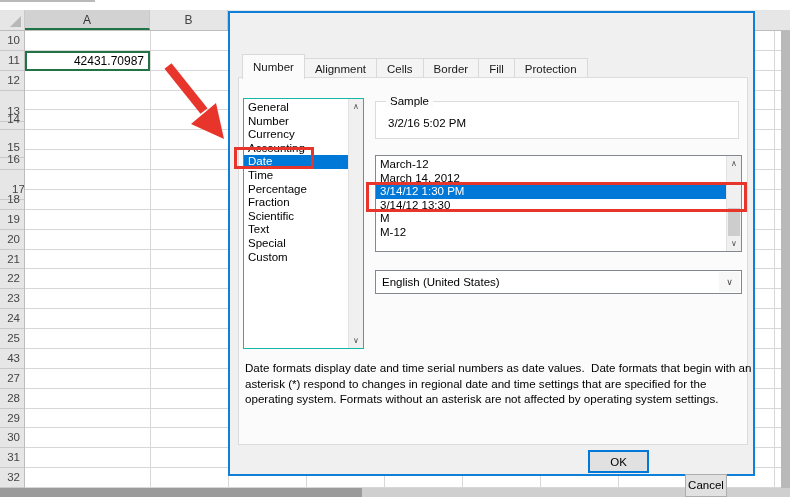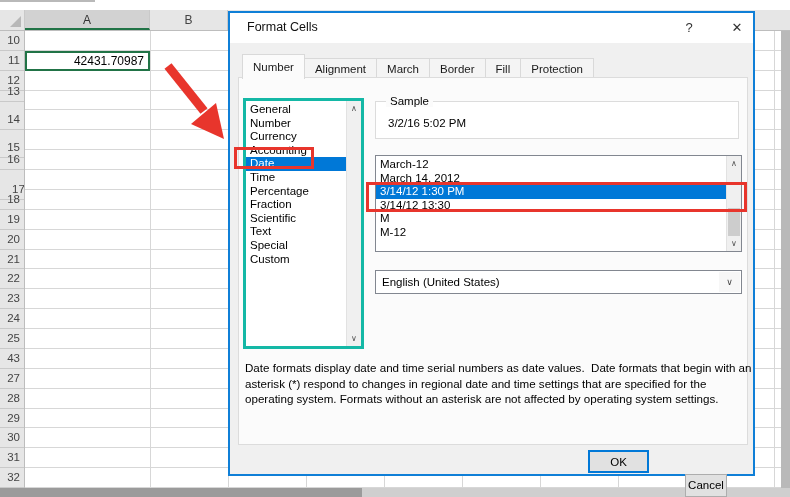--- a/index.html
+++ b/index.html
@@ -56,21 +56,21 @@
   .tab:first-child { border-left:1px solid #d9d9d9; }
   .tab.active { background:#fbfbfb; border-bottom:none; top:0; padding-top:6px;
     padding-bottom:6px; z-index:5; border-left:1px solid #d9d9d9; }
   #pane { left:8px; top:64px; width:510px; height:368px; background:#fbfbfb;
     border:1px solid #dcdcdc; z-index:1; }
 
   .field-label { position:absolute; font-size:11.5px; color:#000; }
   .u { text-decoration:underline; }
 
   #cat-list { left:13px; top:85px; width:121px; height:251px; background:#fff;
-    border:3px solid #14b8a6; z-index:2; }
+    border:1px solid #14b8a6; z-index:2; }
   .listbox-items { position:absolute; left:0; top:2px; right:15px; }
   .li { font-size:11.5px; line-height:13.6px; padding-left:4px; color:#000;
     white-space:nowrap; }
   .li.sel { background:var(--accent); color:#fff; }
   .sbar { position:absolute; top:0; right:0; width:15px; height:100%;
     background:#f0f0f0; border-left:1px solid #e2e2e2; }
   .sarrow { position:absolute; left:0; width:14px; height:15px; text-align:center;
     font-size:8px; line-height:15px; color:#505050; }
   .sarrow.up { top:0; } .sarrow.dn { bottom:0; }
   .sthumb { position:absolute; left:1px; width:12px; background:#cdcdcd; }
@@ -108,21 +108,21 @@
   <div class="abs" id="col-header-row">
     <div id="select-all"></div>
   <div class="col-h sel" style="left: 25px; width: 125px;">A</div>
       <div class="col-h" style="left: 150px; width: 78px;">B</div>
     </div>
 
   <div class="abs" id="row-headers">
       <div class="row-h" style="top: 0px; height: 19.87px; line-height: 19.87px;">10</div>
       <div class="row-h" style="top: 19.87px; height: 19.87px; line-height: 19.87px;">11</div>
       <div class="row-h" style="top: 39.74px; height: 19.87px; line-height: 19.87px;">12</div>
-      <div class="row-h" style="top: 51px; height: 19.87px; line-height: 19.87px;">13</div>
+      <div class="row-h" style="top: 71px; height: 19.87px; line-height: 19.87px;">13</div>
       <div class="row-h" style="top: 79.48px; height: 19.87px; line-height: 19.87px;">14</div>
       <div class="row-h" style="top: 99.35px; height: 19.87px; line-height: 19.87px; margin-top: 8px;">15</div>
       <div class="row-h" style="top: 119.22px; height: 19.87px; line-height: 19.87px;">16</div>
       <div class="row-h" style="top: 149px; height: 19.87px; line-height: 19.87px; padding-left: 12px;">17</div>
       <div class="row-h" style="top: 158.96px; height: 19.87px; line-height: 19.87px;">18</div>
       <div class="row-h" style="top: 178.83px; height: 19.87px; line-height: 19.87px;">19</div>
       <div class="row-h" style="top: 198.7px; height: 19.87px; line-height: 19.87px;">20</div>
       <div class="row-h" style="top: 218.57px; height: 19.87px; line-height: 19.87px;">21</div>
       <div class="row-h" style="top: 238.44px; height: 19.87px; line-height: 19.87px;">22</div>
       <div class="row-h" style="top: 258.31px; height: 19.87px; line-height: 19.87px;">23</div>
@@ -177,27 +177,22 @@
   <div class="abs" id="h-scrollbar"></div>
   <div class="abs" id="h-thumb"></div>
   <div class="abs" id="v-scrollbar"></div>
 
   <svg class="abs" id="red-arrow" viewBox="0 0 95 105">
     <line x1="20" y1="13" x2="56" y2="58" stroke="#e8352c" stroke-width="9"></line>
     <polygon points="76,86 43,71 68,50" fill="#e8352c"></polygon>
   </svg>
 
   <div class="abs" id="dialog">
-    <div class="abs" id="dlg-titlebar">
-      <div class="abs" id="dlg-title">Format Cells</div>
-      <div class="cap-btn" id="help-btn">?</div>
-      <div class="cap-btn" id="close-btn">✕</div>
-    </div>
-
-    <div class="abs" id="tabs"><span class="tab active">Number</span><span class="tab">Alignment</span><span class="tab">March</span><span class="tab">Border</span><span class="tab">Fill</span><span class="tab">Protection</span></div>
+
+    <div class="abs" id="tabs"><span class="tab active">Number</span><span class="tab">Alignment</span><span class="tab">Cells</span><span class="tab">Border</span><span class="tab">Fill</span><span class="tab">Protection</span></div>
     <div class="abs" id="pane"></div>
 
     <div class="field-label" style="left:15px; top:70px;"><span class="u">C</span>ategory:</div>
 
     <div class="abs" id="cat-list">
       <div class="listbox-items" id="cat-items">
           <div class="li">General</div>
           <div class="li">Number</div>
           <div class="li">Currency</div>
           <div class="li">Accounting</div>

